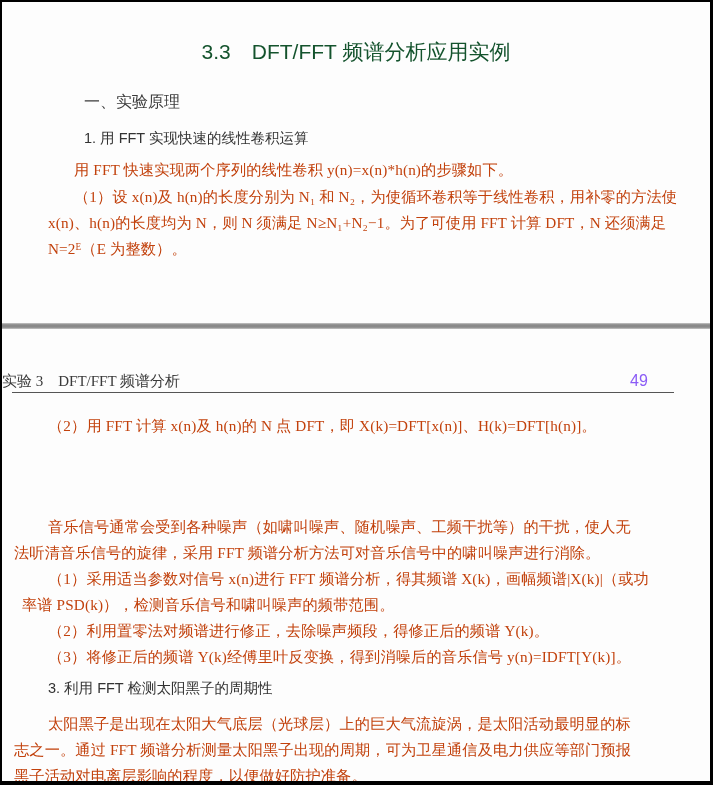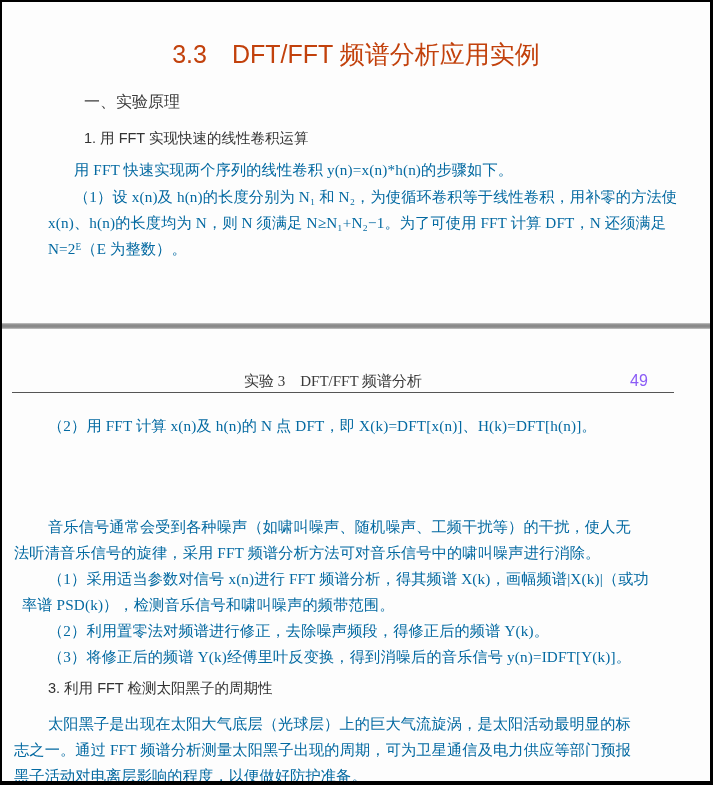--- a/index.html
+++ b/index.html
@@ -4,29 +4,29 @@
 <style>
   html, body { margin: 0; padding: 0; background: #000; }
   body { width: 713px; height: 785px; position: relative; overflow: hidden; }
   .frame {
     position: absolute; left: 2px; top: 2px; width: 708px; height: 779px;
     background: #fdfdfd; overflow: hidden;
   }
   .serif { font-family: "Liberation Serif", "DejaVu Serif", serif; }
   .sans { font-family: "Liberation Sans", "DejaVu Sans", sans-serif; }
   .txt { position: absolute; color: #2e2e2e; white-space: nowrap; }
-  .title { left: 0; width: 708px; text-align: center; top: 36px; font-size: 25px; color: #c2410c; }
+  .title { left: 0; width: 708px; text-align: center; top: 36px; font-size: 21px; color: #14532d; }
   .h1 { left: 82px; top: 90px; font-size: 16px; color: #3a3a3a; }
   .h2 { left: 82px; font-size: 14.5px; color: #333; }
-  .p { font-size: 15.2px; color: #0369a1; letter-spacing: 0.15px; }
+  .p { font-size: 15.2px; color: #c2410c; letter-spacing: 0.15px; }
   .sep {
     position: absolute; left: 0; top: 321px; width: 708px; height: 6px;
     background: linear-gradient(#c8c8c8, #8a8a8a 30%, #8a8a8a 70%, #c8c8c8);
   }
-  .running-header { left: 0; width: 590px; text-align: center; top: 370px; font-size: 15px; color: #3a3a3a; margin-left: 36px; }
+  .running-header { left: 0; width: 590px; text-align: left; top: 370px; font-size: 15px; color: #3a3a3a; }
   .page-num { left: 628px; top: 370px; font-size: 16px; color: #8b5cf6; }
   .hr { position: absolute; left: 10px; top: 390px; width: 662px; height: 1px; background: #555; }
 </style>
 </head>
 <body>
 
 <div class="frame">
 
   <div class="txt sans title">3.3　DFT/FFT 频谱分析应用实例</div>
   <div class="txt serif h1">一、实验原理</div>

